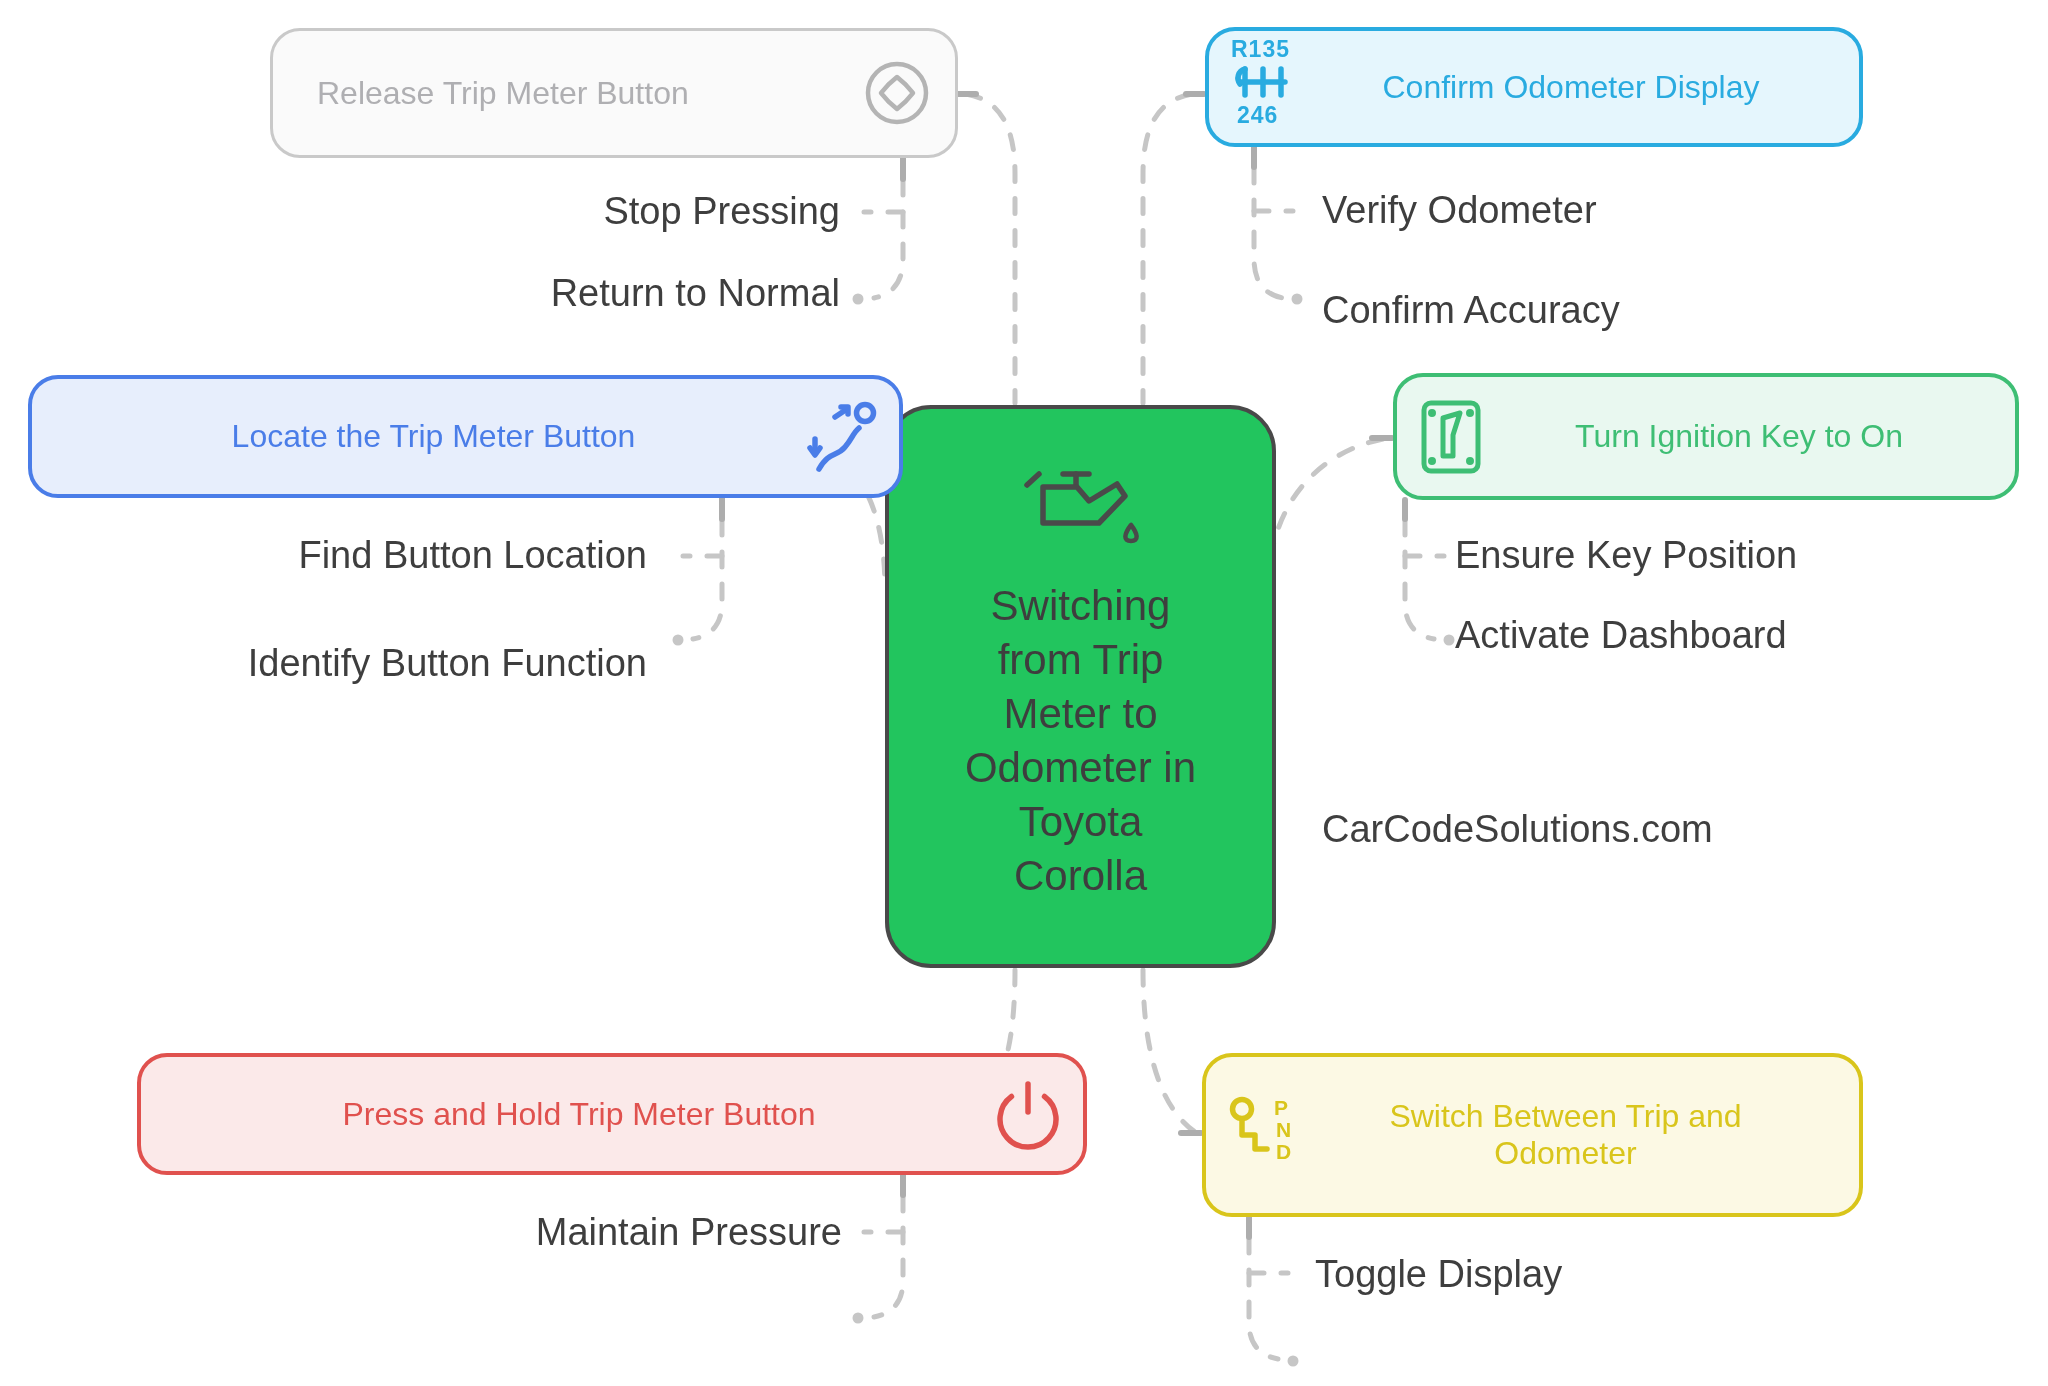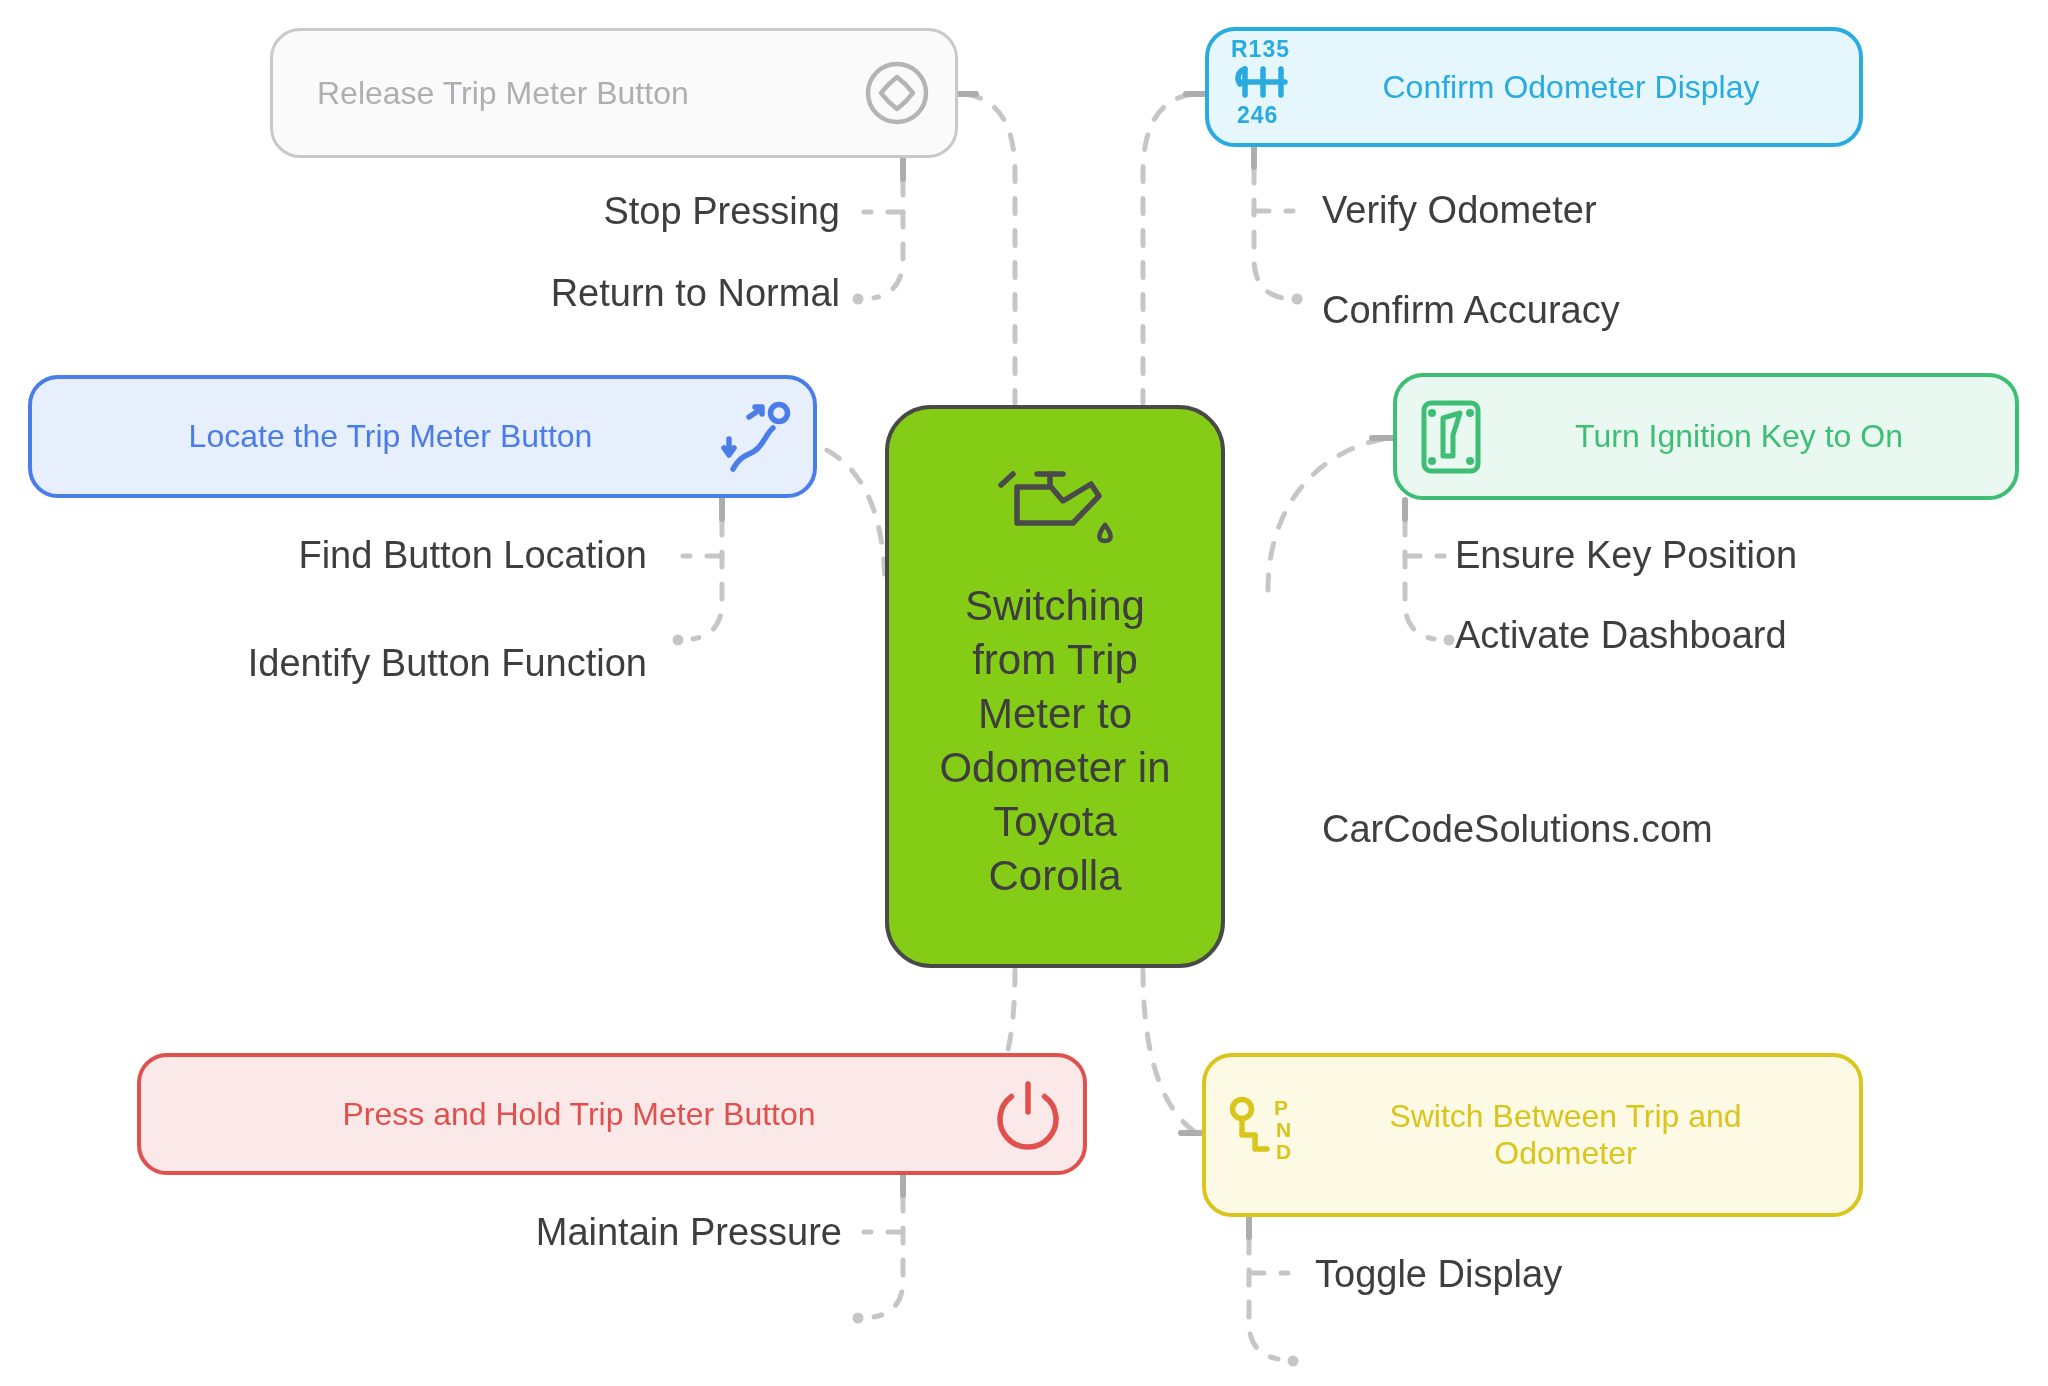--- a/index.html
+++ b/index.html
@@ -12,30 +12,30 @@
     position:absolute;display:flex;align-items:center;box-sizing:border-box;
     border-radius:30px;background:#fff;
   }
   .node .label{font-size:32px;line-height:1.15;white-space:nowrap;}
   .node .icon{flex:0 0 auto;display:flex;align-items:center;justify-content:center;}
   
   .n-release{left:270px;top:28px;width:688px;height:130px;border:3.5px solid #C9C9C9;background:#FAFAFA;padding:0 22px 0 44px;}
   .n-release .label{color:#AFAFB2;flex:1;text-align:left;}
   .n-confirm{left:1205px;top:27px;width:658px;height:120px;border:4px solid #29ABE0;background:#E5F6FD;padding:0 18px 0 16px;}
   .n-confirm .label{color:#29ABE0;flex:1;text-align:center;}
-  .n-locate{left:28px;top:375px;width:789px;height:123px;border:4px solid #4A7DE8;background:#E7EEFC;padding:0 20px 0 30px;}
+  .n-locate{left:28px;top:375px;width:875px;height:123px;border:4px solid #4A7DE8;background:#E7EEFC;padding:0 20px 0 30px;}
   .n-locate .label{color:#4A7DE8;flex:1;text-align:center;}
   .n-ignition{left:1393px;top:373px;width:626px;height:127px;border:4px solid #3EBE74;background:#E9F8F0;padding:0 20px 0 22px;}
   .n-ignition .label{color:#3EBE74;flex:1;text-align:center;}
   .n-press{left:137px;top:1053px;width:950px;height:122px;border:4px solid #E0514E;background:#FBE9E9;padding:0 18px 0 26px;}
   .n-press .label{color:#E0514E;flex:1;text-align:center;}
   .n-switch{left:1202px;top:1053px;width:661px;height:164px;border:4px solid #D9C51B;background:#FCF9E4;padding:0 24px 0 20px;}
   .n-switch .label{color:#D9C51B;flex:1;text-align:center;white-space:normal;max-width:480px;margin:0 auto;}
   .n-center{
-    left:885px;top:405px;width:340px;height:563px;border:4px solid #494949;background:#84cc16;
+    left:885px;top:405px;width:391px;height:563px;border:4px solid #494949;background:#22c55e;
     border-radius:46px;flex-direction:column;justify-content:flex-start;align-items:center;padding-top:56px;
   }
   .n-center .center-label{
     width:268px;text-align:center;color:#3E3E3E;font-size:42px;line-height:54px;margin-top:26px;white-space:normal;
   }
   .sub{
     position:absolute;color:#3E3E3E;font-size:38px;white-space:nowrap;
   }
   .sub.r{text-align:right;width:420px;}
   .watermark{position:absolute;left:1322px;top:808px;font-size:38px;color:#3F3F3F;white-space:nowrap;}

